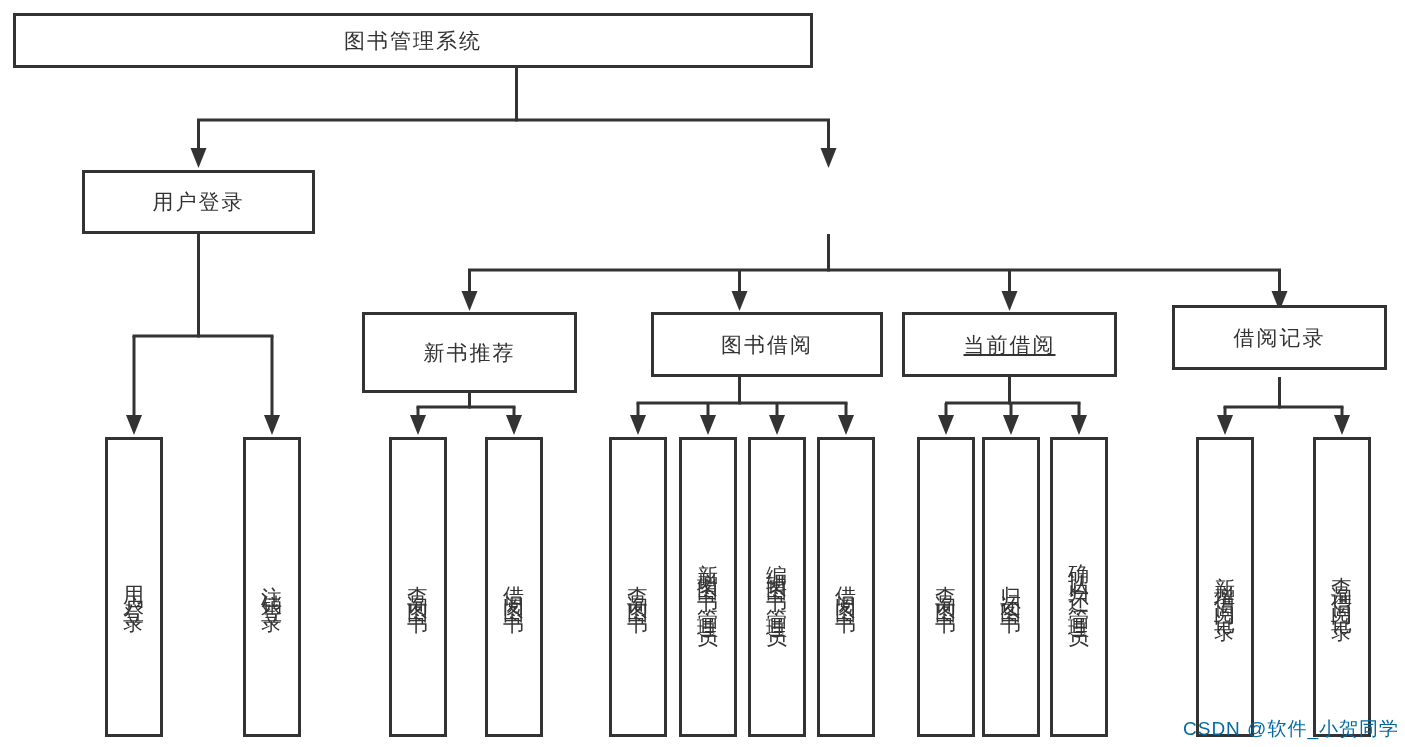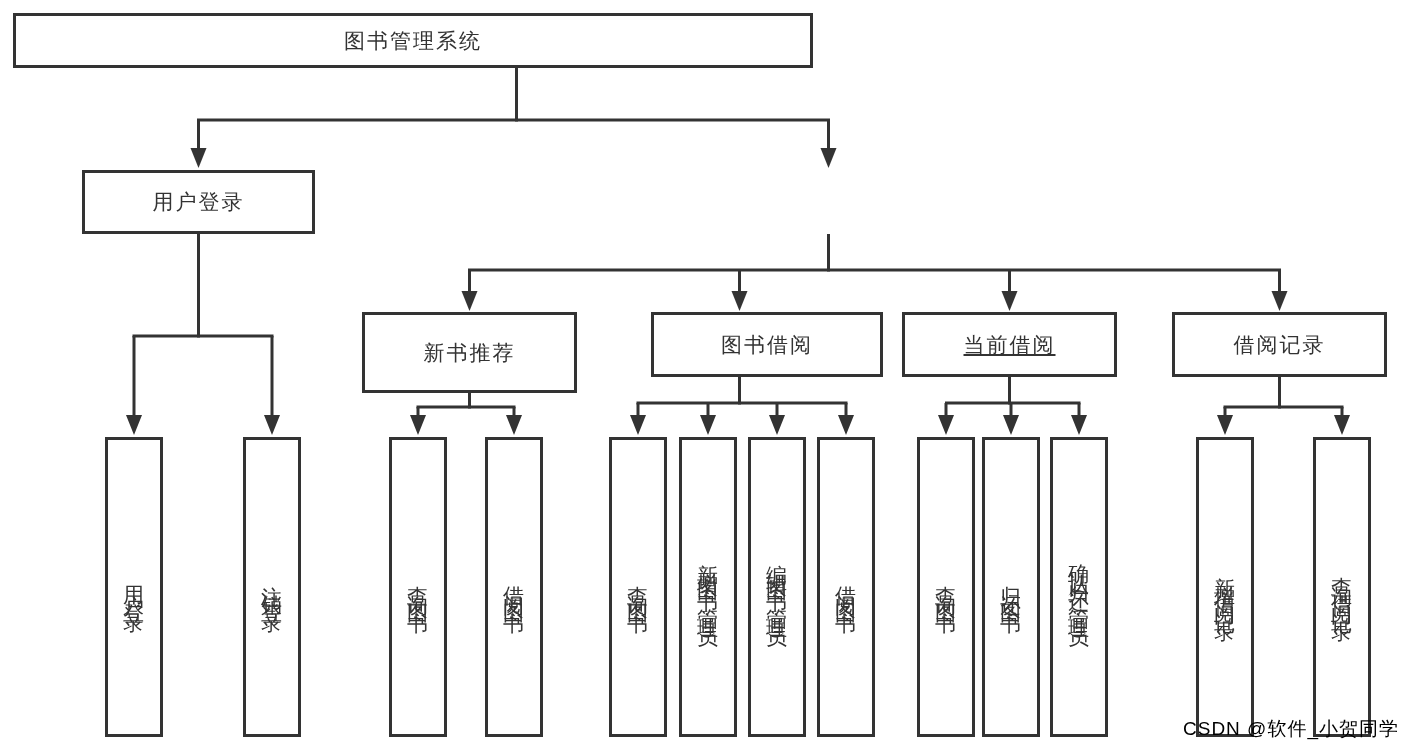--- a/index.html
+++ b/index.html
@@ -36,21 +36,21 @@
     line-height: 1;
     white-space: normal;
     font-size: 21px;
   }
   .watermark {
     position: absolute;
     left: 1183px;
     top: 716px;
     font-size: 19px;
     letter-spacing: 1px;
-    color: #000000;
+    color: #0369a1;
     z-index: 5;
     white-space: nowrap;
   }
 </style>
 </head>
 <body>
 
 <div class="canvas">
 
   <svg class="wires" viewBox="0 0 1405 747" xmlns="http://www.w3.org/2000/svg">
@@ -119,21 +119,21 @@
     </g>
   </svg>
 
   <div class="box" style="left:13px; top:13px; width:800px; height:55px;">图书管理系统</div>
 
   <div class="box" style="left:82px; top:170px; width:233px; height:64px;">用户登录</div>
 
   <div class="box" style="left:362px; top:312px; width:215px; height:81px;">新书推荐</div>
   <div class="box" style="left:632px; top:312px; width:232px; height:65px;margin-left:19px;">图书借阅</div>
   <div class="box" style="left:902px; top:312px; width:215px; height:65px;text-decoration:underline;">当前借阅</div>
-  <div class="box" style="left:1172px; top:312px; width:215px; height:65px;">借阅记录</div>
+  <div class="box" style="left:1172px; top:305px; width:215px; height:65px;">借阅记录</div>
 
   <div class="box vbox" style="left:105px; top:437px; width:58px; height:300px;">用户登录</div>
   <div class="box vbox" style="left:243px; top:437px; width:58px; height:300px;">注销登录</div>
 
   <div class="box vbox" style="left:389px; top:437px; width:58px; height:300px;">查询图书</div>
   <div class="box vbox" style="left:485px; top:437px; width:58px; height:300px;">借阅图书</div>
 
   <div class="box vbox" style="left:609px; top:437px; width:58px; height:300px;">查询图书</div>
   <div class="box vbox" style="left:679px; top:437px; width:58px; height:300px;">新增图书（管理员）</div>
   <div class="box vbox" style="left:748px; top:437px; width:58px; height:300px;">编辑图书（管理员）</div>

